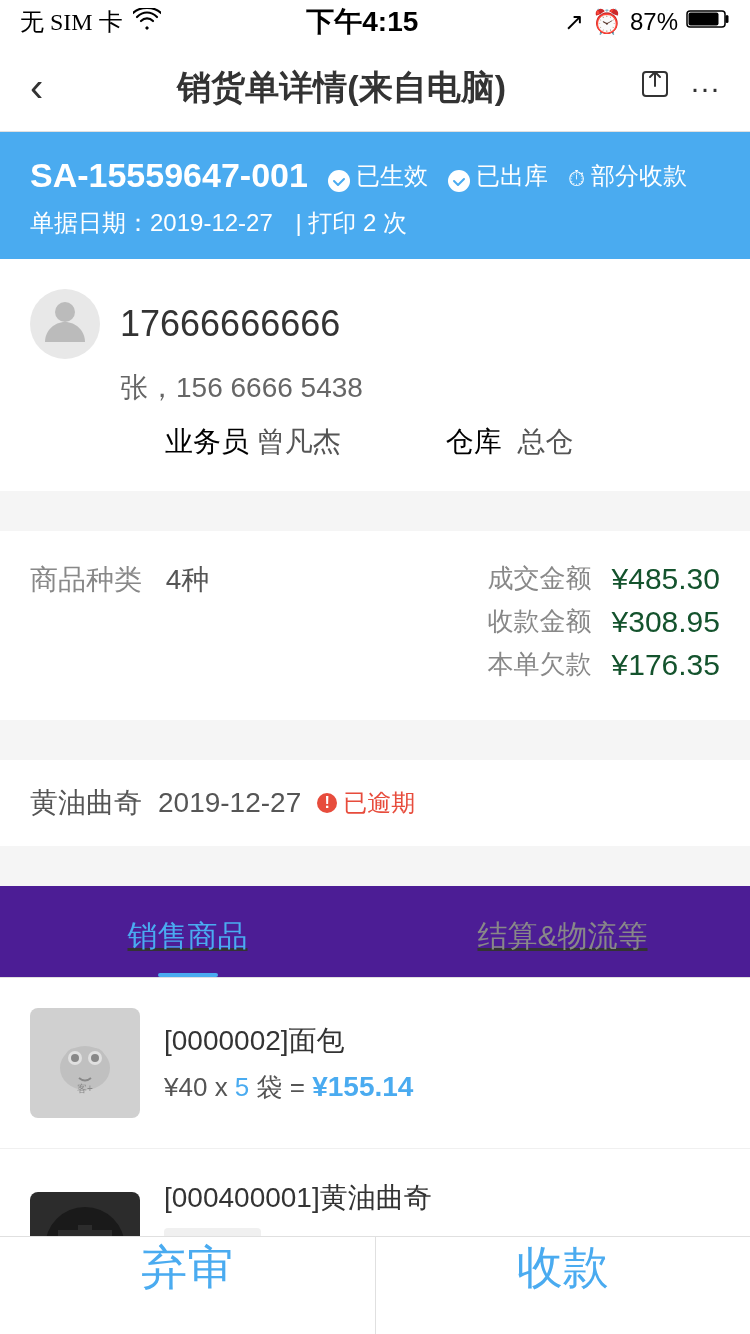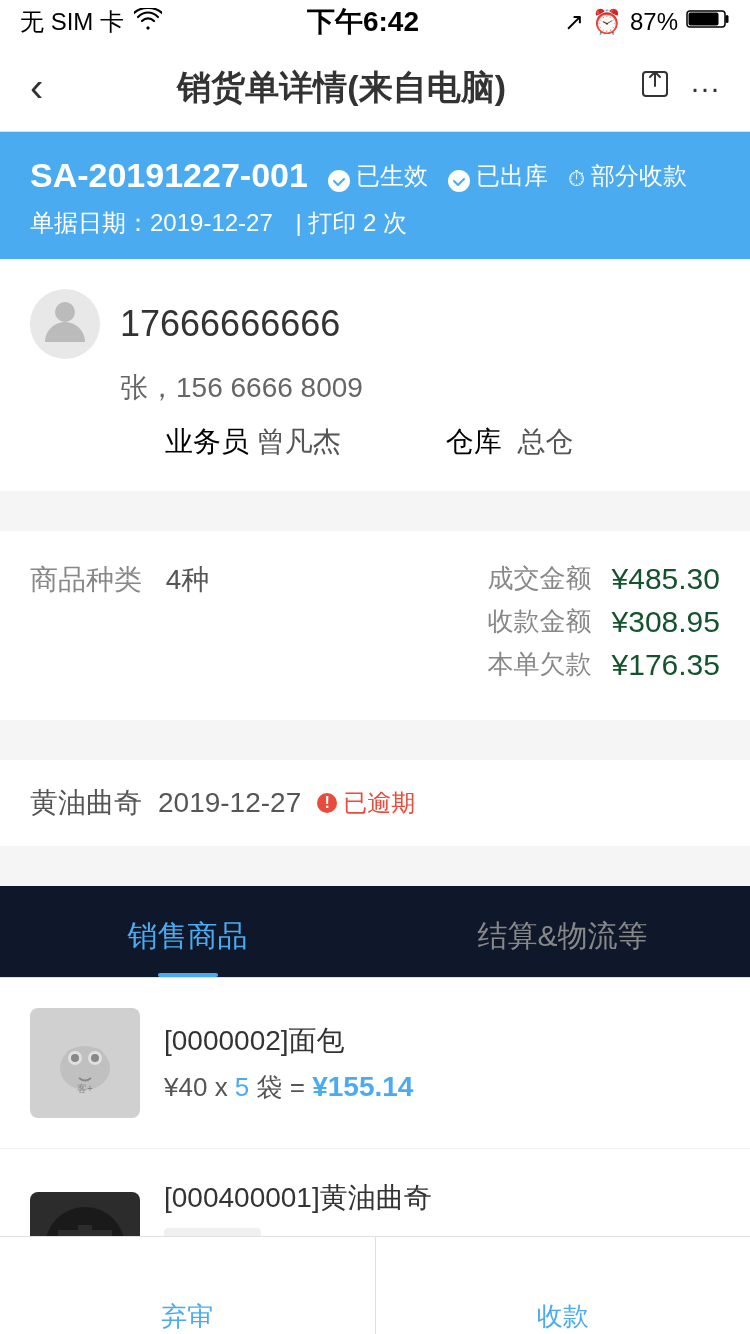--- a/index.html
+++ b/index.html
@@ -17,21 +17,21 @@
     .status-bar {
       background: #fff;
       height: 44px;
       display: flex;
       align-items: center;
       justify-content: space-between;
       padding: 0 20px;
       font-size: 24px;
       color: #000;
     }
-    .status-left { display: flex; align-items: center; gap: 10px; }
+    .status-left { display: flex; align-items: center; gap: 10px; font-family: Liberation Serif, serif; }
     .status-right { display: flex; align-items: center; gap: 8px; font-size: 24px; }
 
     
     .nav-bar {
       background: #fff;
       height: 88px;
       display: flex;
       align-items: center;
       justify-content: space-between;
       padding: 0 30px;
@@ -173,24 +173,25 @@
       display: inline-flex;
       align-items: center;
       justify-content: center;
       color: #fff;
       font-size: 16px;
       font-weight: bold;
     }
 
     
     .tabs-container {
-      background: #0f172a;
+      background: #4c1d95;
       margin-top: 20px;
       display: flex;
       border-bottom: 1px solid #e0e0e0;
+      text-decoration: underline;
     }
     .tab {
       flex: 1;
       text-align: center;
       padding: 30px 0 20px;
       font-size: 30px;
       color: #888;
       position: relative;
       cursor: pointer;
     }
@@ -257,23 +258,23 @@
       bottom: 0;
       width: 750px;
       background: #fff;
       height: 98px;
       display: flex;
       border-top: 1px solid #e0e0e0;
     }
     .bottom-btn {
       flex: 1;
       display: flex;
-      align-items: flex-end;
-      justify-content: center;
-      font-size: 26px;
+      align-items: flex-start;
+      justify-content: center;
+      font-size: 46px;
       color: #4AABF0;
       cursor: pointer;
     }
     .bottom-btn:first-child {
       border-right: 1px solid #e0e0e0;
     }
 
     
     .owl-placeholder {
       width: 110px;
@@ -311,21 +312,21 @@
     <span>无 SIM 卡</span>
     <span>
       <svg width="28" height="22" viewBox="0 0 28 22" fill="none">
         <path d="M14 18l2 2-2 2-2-2 2-2z" fill="#000"></path>
         <path d="M8 13c1.6-1.6 3.8-2.6 6-2.6s4.4 1 6 2.6" stroke="#000" stroke-width="2.2" fill="none" stroke-linecap="round"></path>
         <path d="M4 9c2.8-2.8 6.6-4.5 10-4.5s7.2 1.7 10 4.5" stroke="#000" stroke-width="2.2" fill="none" stroke-linecap="round"></path>
         <path d="M0 5C3.8 1.2 8.7 0 14 0s10.2 1.2 14 5" stroke="#000" stroke-width="2.2" fill="none" stroke-linecap="round"></path>
       </svg>
     </span>
   </div>
-  <div style="font-weight:600;font-size:28px;">下午6:42</div>
+  <div style="font-weight:600;font-size:28px;">下午4:15</div>
   <div class="status-right">
     <span>↗</span>
     <span>⏰</span>
     <span>87%</span>
     <span>
       <svg width="44" height="22" viewBox="0 0 44 22">
         <rect x="1" y="3" width="38" height="16" rx="3" ry="3" fill="none" stroke="#000" stroke-width="1.5"></rect>
         <rect x="39.5" y="7" width="3" height="8" rx="1.5" fill="#000"></rect>
         <rect x="2.5" y="4.5" width="30" height="13" rx="2" fill="#000"></rect>
       </svg>
@@ -342,21 +343,21 @@
         <rect x="3" y="3" width="24" height="24" rx="3" stroke="#333" stroke-width="2" fill="none"></rect>
         <path d="M15 3v14M10 8l5-5 5 5" stroke="#333" stroke-width="2" stroke-linecap="round" stroke-linejoin="round"></path>
       </svg>
     </span>
     <span class="nav-icon">···</span>
   </div>
 </div>
 
 <div class="header-banner">
   <div class="banner-row1">
-    <span class="order-id">SA-20191227-001</span>
+    <span class="order-id">SA-15559647-001</span>
     <span class="badge">
       <span style="background:#fff;border-radius:50%;width:22px;height:22px;display:inline-flex;align-items:center;justify-content:center;">
         <svg width="14" height="14" viewBox="0 0 14 14">
             <path d="M2 7l4 4 6-6" stroke="#4AABF0" stroke-width="2" fill="none" stroke-linecap="round" stroke-linejoin="round"></path>
           </svg>
       </span>
       <span>已生效</span>
     </span>
     <span class="badge">
       <span style="background:#fff;border-radius:50%;width:22px;height:22px;display:inline-flex;align-items:center;justify-content:center;">
@@ -382,21 +383,21 @@
     <div class="avatar">
       <span class="avatar-icon">
         <svg width="40" height="44" viewBox="0 0 40 44" fill="none">
           <circle cx="20" cy="14" r="10" fill="#bbb"></circle>
           <path d="M0 44c0-11 9-20 20-20s20 9 20 20" fill="#bbb"></path>
         </svg>
       </span>
     </div>
     <span class="customer-name">17666666666</span>
   </div>
-  <div class="customer-phone">张，156 6666 8009</div>
+  <div class="customer-phone">张，156 6666 5438</div>
   <div class="customer-meta">
     <div>
       <span class="meta-label">业务员</span>
       <span style="">曾凡杰</span>
     </div>
     <div>
       <span class="meta-label">仓库</span>
       <span style="margin-left:8px;">总仓</span>
     </div>
   </div>

